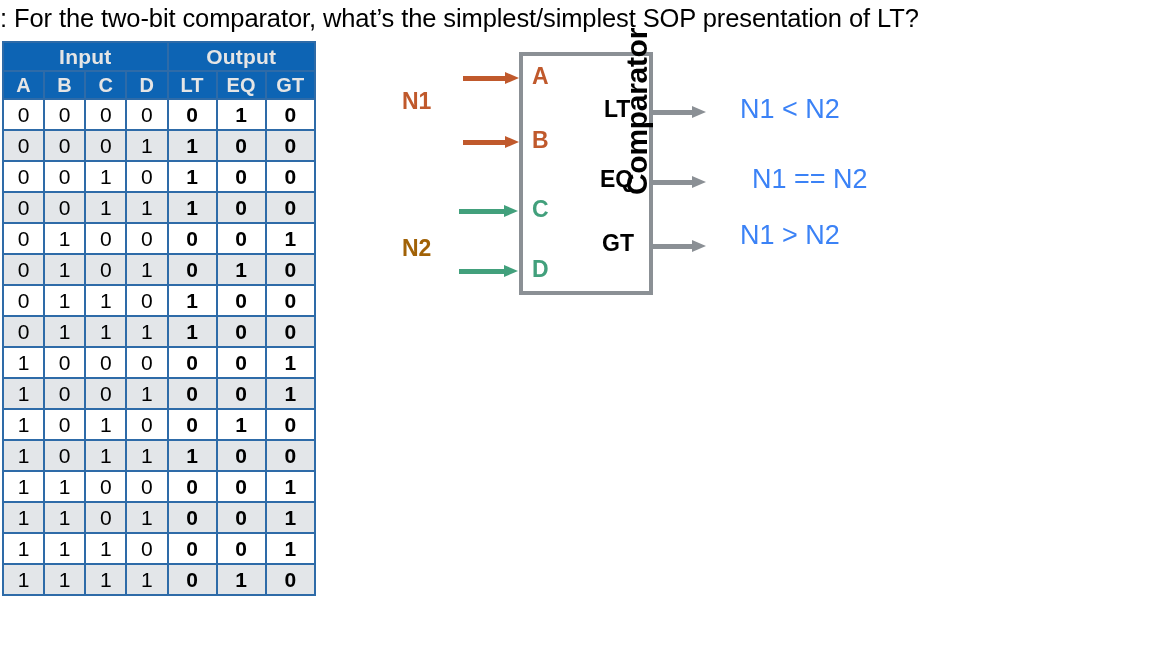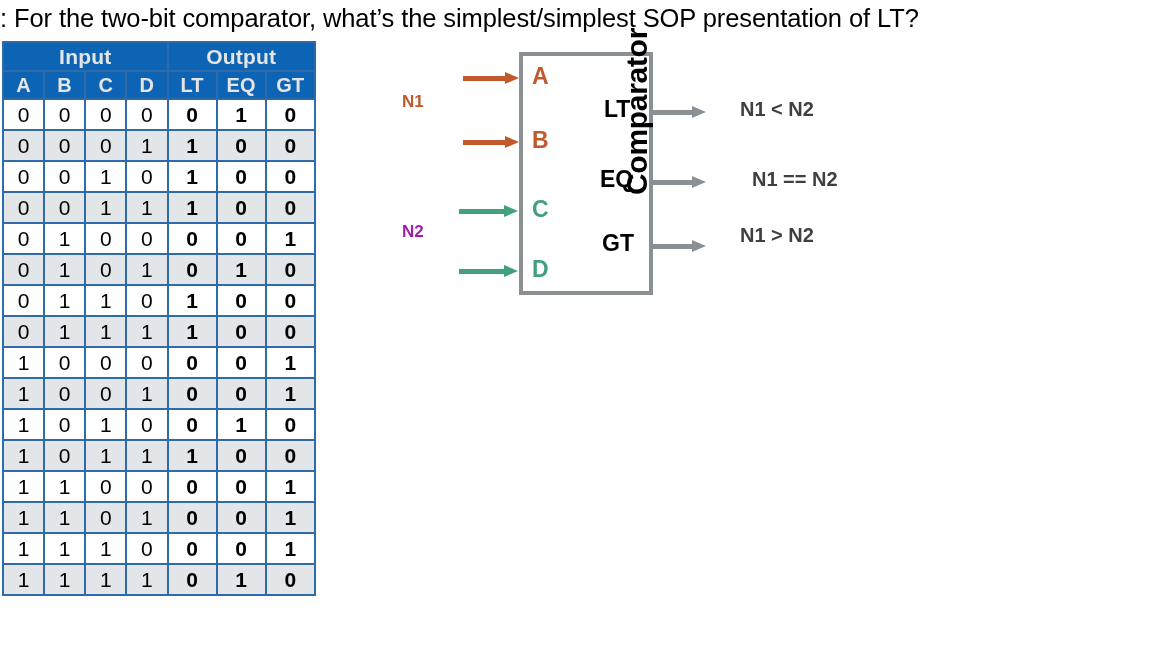--- a/index.html
+++ b/index.html
@@ -106,21 +106,21 @@
     position: absolute;
     font-size: 23px;
     font-weight: bold;
     line-height: 23px;
   }
   .port-in { left: 152px; }
   .port-out { font-size: 23px; color: #000000; }
 
   .bus-label {
     position: absolute;
-    font-size: 17px;
+    font-size: 23px;
     font-weight: bold;
     line-height: 23px;
   }
 
   .arrow {
     position: absolute;
     height: 0;
   }
   .arrow .shaft {
     position: absolute;
@@ -133,23 +133,23 @@
     position: absolute;
     top: -4px;
     width: 0;
     height: 0;
     border-top: 6.5px solid transparent;
     border-bottom: 6.5px solid transparent;
   }
 
   .out-text {
     position: absolute;
-    font-size: 20px;
-    font-weight: bold;
-    color: #404040;
+    font-size: 27px;
+    font-weight: normal;
+    color: #3b82f6;
     white-space: nowrap;
     line-height: 23px;
   }
 </style>
 </head>
 <body>
 
 <div id="question-text">: For the two-bit comparator, what’s the simplest/simplest SOP presentation of LT?</div>
 
 <table id="truth-table">
@@ -324,21 +324,21 @@
       </tr>
     </tbody>
 </table>
 
 <div id="diagram">
 
   <div class="comparator-box"></div>
   <div class="comparator-label">Comparator</div>
 
   <div class="bus-label" style="left:22px; top:50px; color:#c0592c;">N1</div>
-  <div class="bus-label" style="left:22px; top:180px; color:#a21caf;">N2</div>
+  <div class="bus-label" style="left:22px; top:197px; color:#a16207;">N2</div>
 
   <div class="arrow" style="left:83px; top:36px; width:56px;">
     <div class="shaft" style="width:45px; background:#c0592c;"></div>
     <div class="head" style="left:42px; border-left:14px solid #c0592c;"></div>
   </div>
   <div class="arrow" style="left:83px; top:100px; width:56px;">
     <div class="shaft" style="width:45px; background:#c0592c;"></div>
     <div class="head" style="left:42px; border-left:14px solid #c0592c;"></div>
   </div>
   <div class="arrow" style="left:79px; top:169px; width:60px;">

